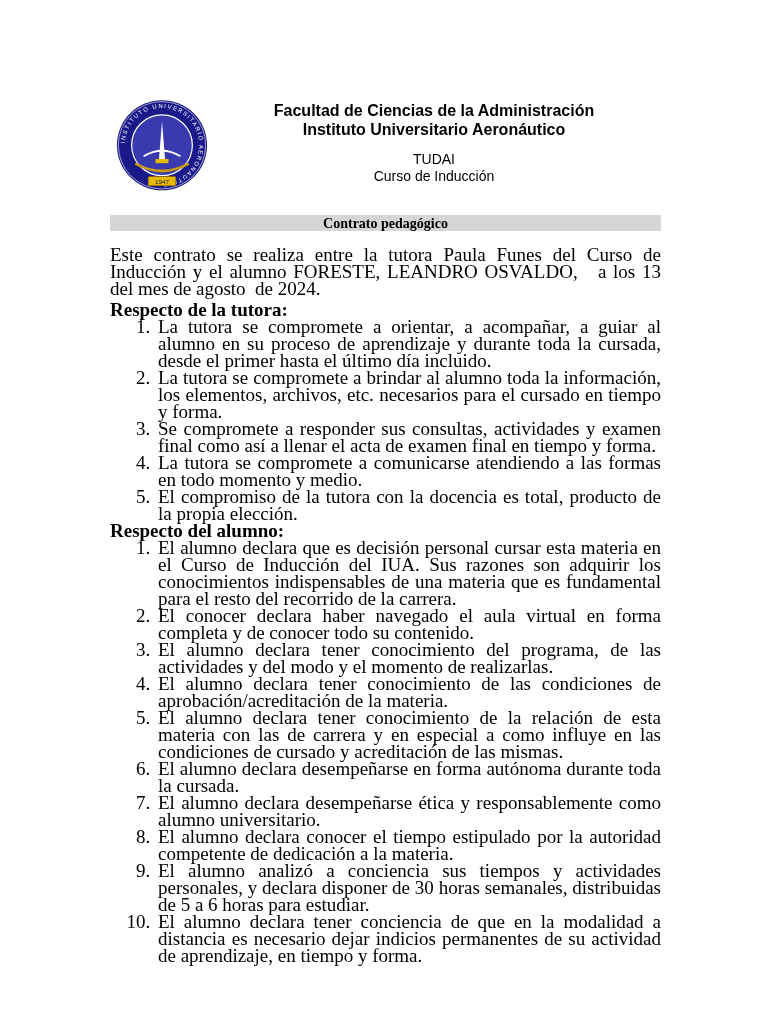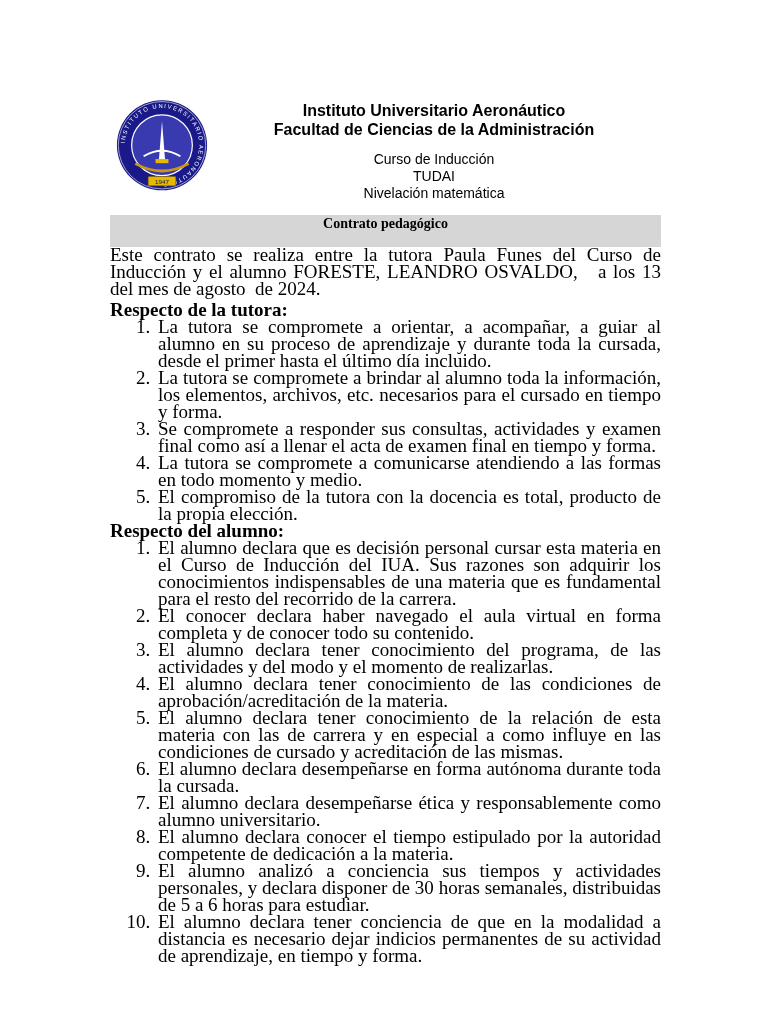--- a/index.html
+++ b/index.html
@@ -26,21 +26,21 @@
     width: 452px;
     text-align: center;
     font-family: "Liberation Sans", sans-serif;
   }
   .h-bold { font-weight: bold; font-size: 16px; line-height: 19px; }
   .h-gap  { height: 12px; }
   .h-sub  { font-size: 14px; line-height: 17px; }
   .banner {
     position: absolute;
     left: 110px; top: 215px;
-    width: 551px; height: 32px;
+    width: 551px; height: 16px;
     background: #d6d6d6;
     text-align: center;
     font-family: "Liberation Serif", serif;
     font-weight: bold;
     font-size: 14px; line-height: 18px;
   }
   .content {
     position: absolute;
     left: 110px; top: 246px;
     width: 551px;
@@ -91,26 +91,25 @@
       <path d="M21,70 Q50,86 79,70" stroke="#c79a12" stroke-width="3" fill="none"></path>
 
       <g>
         <rect x="35" y="84" width="30" height="10" rx="1" fill="#e6b800" stroke="#7a5c00" stroke-width="0.6"></rect>
         <text x="50" y="91.6" font-size="6.8" text-anchor="middle" fill="#14144a" font-family="Liberation Sans, sans-serif">1947</text>
       </g>
     </svg>
   </div>
 
   <div class="header-text">
+    <div class="h-bold">Facultad de Ciencias de la Administración</div>
     <div class="h-bold">Instituto Universitario Aeronáutico</div>
-    <div class="h-bold">Facultad de Ciencias de la Administración</div>
     <div class="h-gap"></div>
+    <div class="h-sub">TUDAI</div>
     <div class="h-sub">Curso de Inducción</div>
-    <div class="h-sub">TUDAI</div>
-    <div class="h-sub">Nivelación matemática</div>
   </div>
 
   <div class="banner">
     <span>Contrato pedagógico</span>
   </div>
 
   <div class="content">
 
     <p class="intro">Este contrato se realiza entre la tutora Paula Funes del Curso de Inducción y el alumno FORESTE, LEANDRO OSVALDO,   a los 13  del mes de agosto  de 2024.</p>
 

